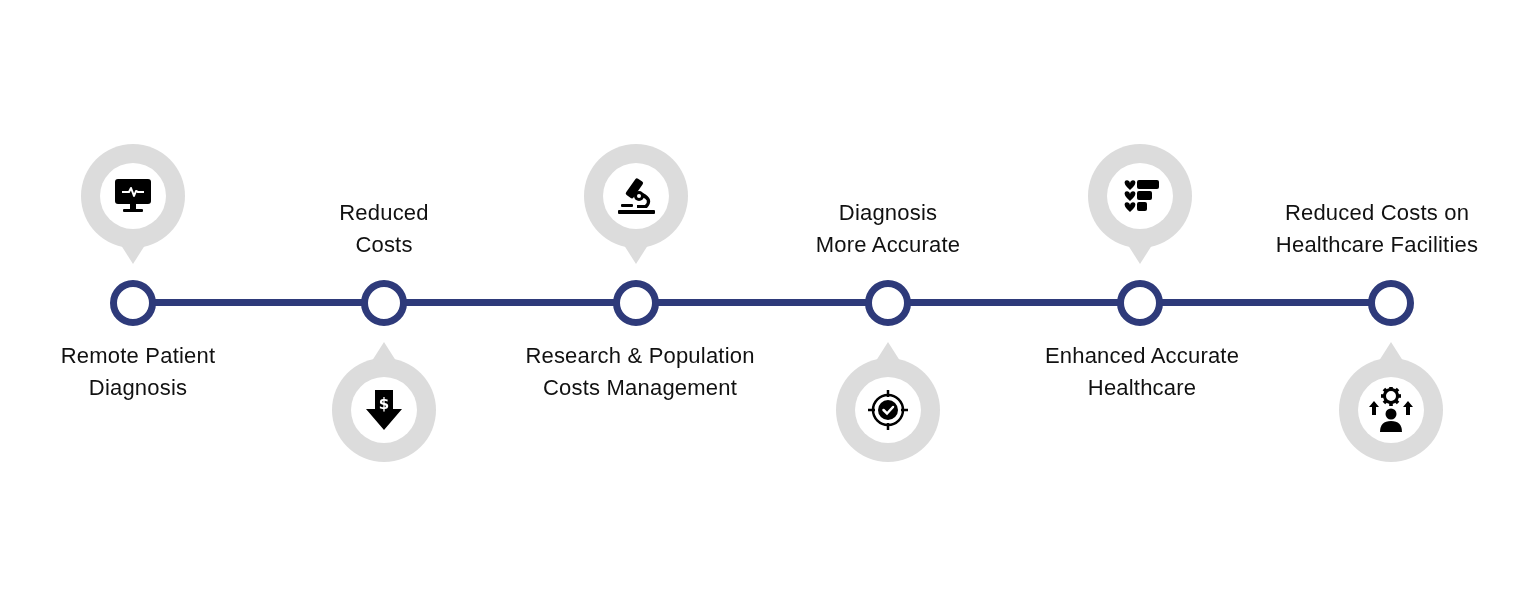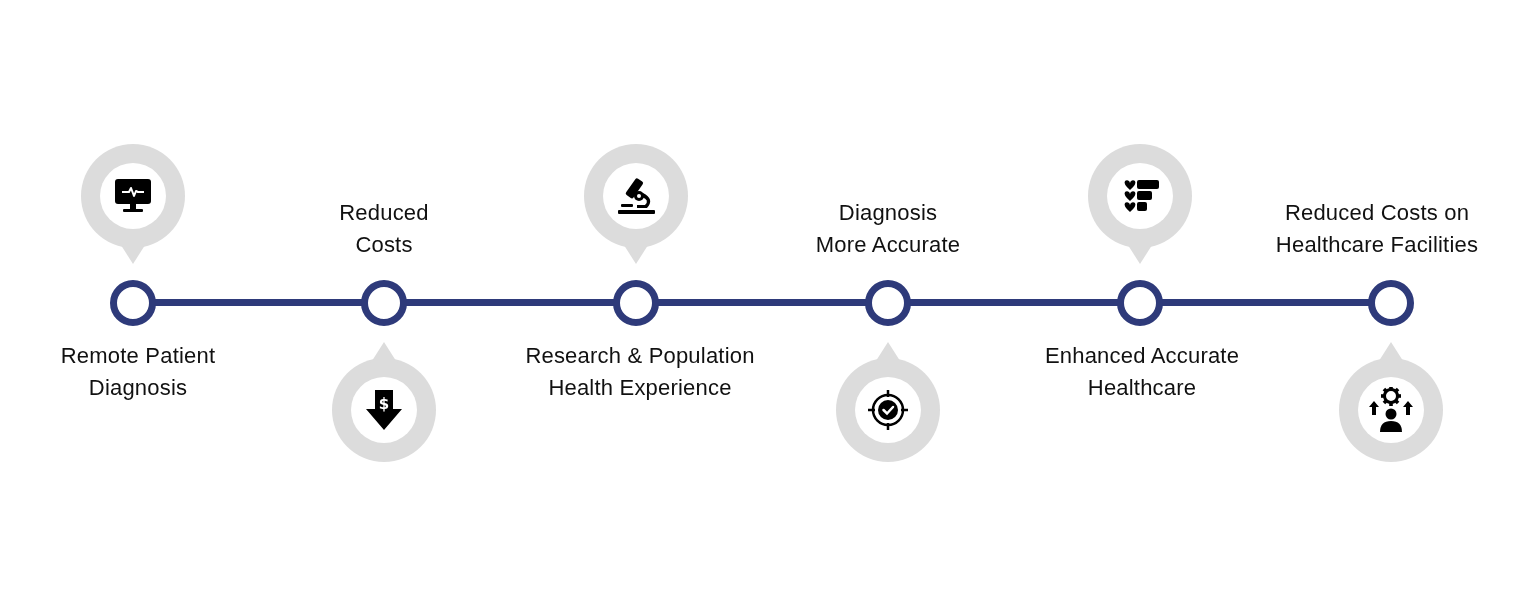--- a/index.html
+++ b/index.html
@@ -87,21 +87,21 @@
           <circle cx="24" cy="21" r="2" fill="#fff"></circle>
           <path d="M28 18 Q40 24 32 33 L22 33 L22 30 L30 30 Q35 25 27 22 Z" fill="#000"></path>
           <rect x="6" y="29" width="12" height="3" rx="1" fill="#000"></rect>
           <rect x="3" y="35" width="37" height="4" rx="1" fill="#000"></rect>
         </svg>
       </span>
     </div>
   </div>
   <div class="label bottom" style="left:640px">
     <span>Research &amp; Population</span>
-    <span>Health Experience</span>
+    <span>Costs Management</span>
   </div>
 
   <div class="label top" style="left:888px">
     <span>Diagnosis</span>
     <span>More Accurate</span>
   </div>
   <div class="pin down" style="left:888px">
     <div class="disc"></div>
       <div class="tip"></div>
     <div class="inner">

